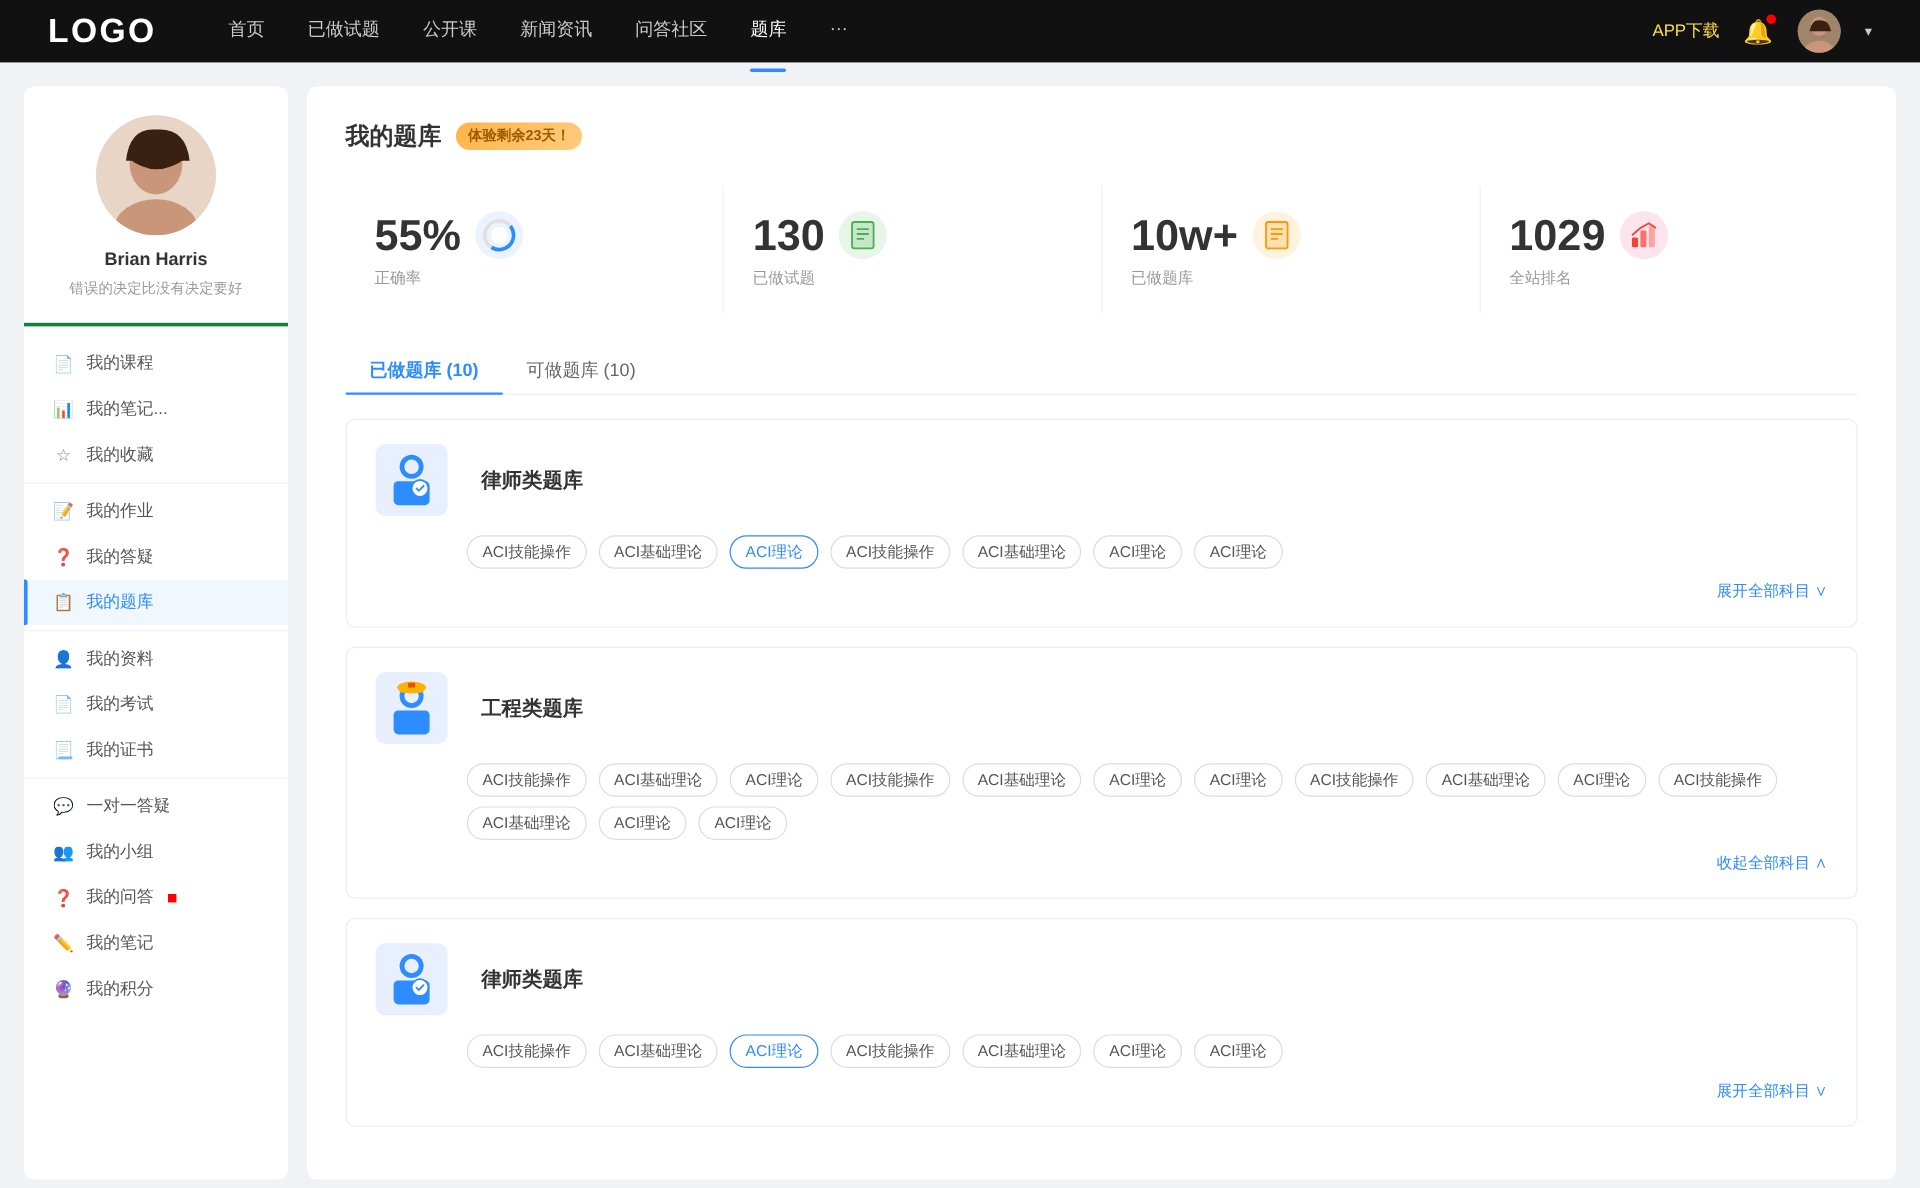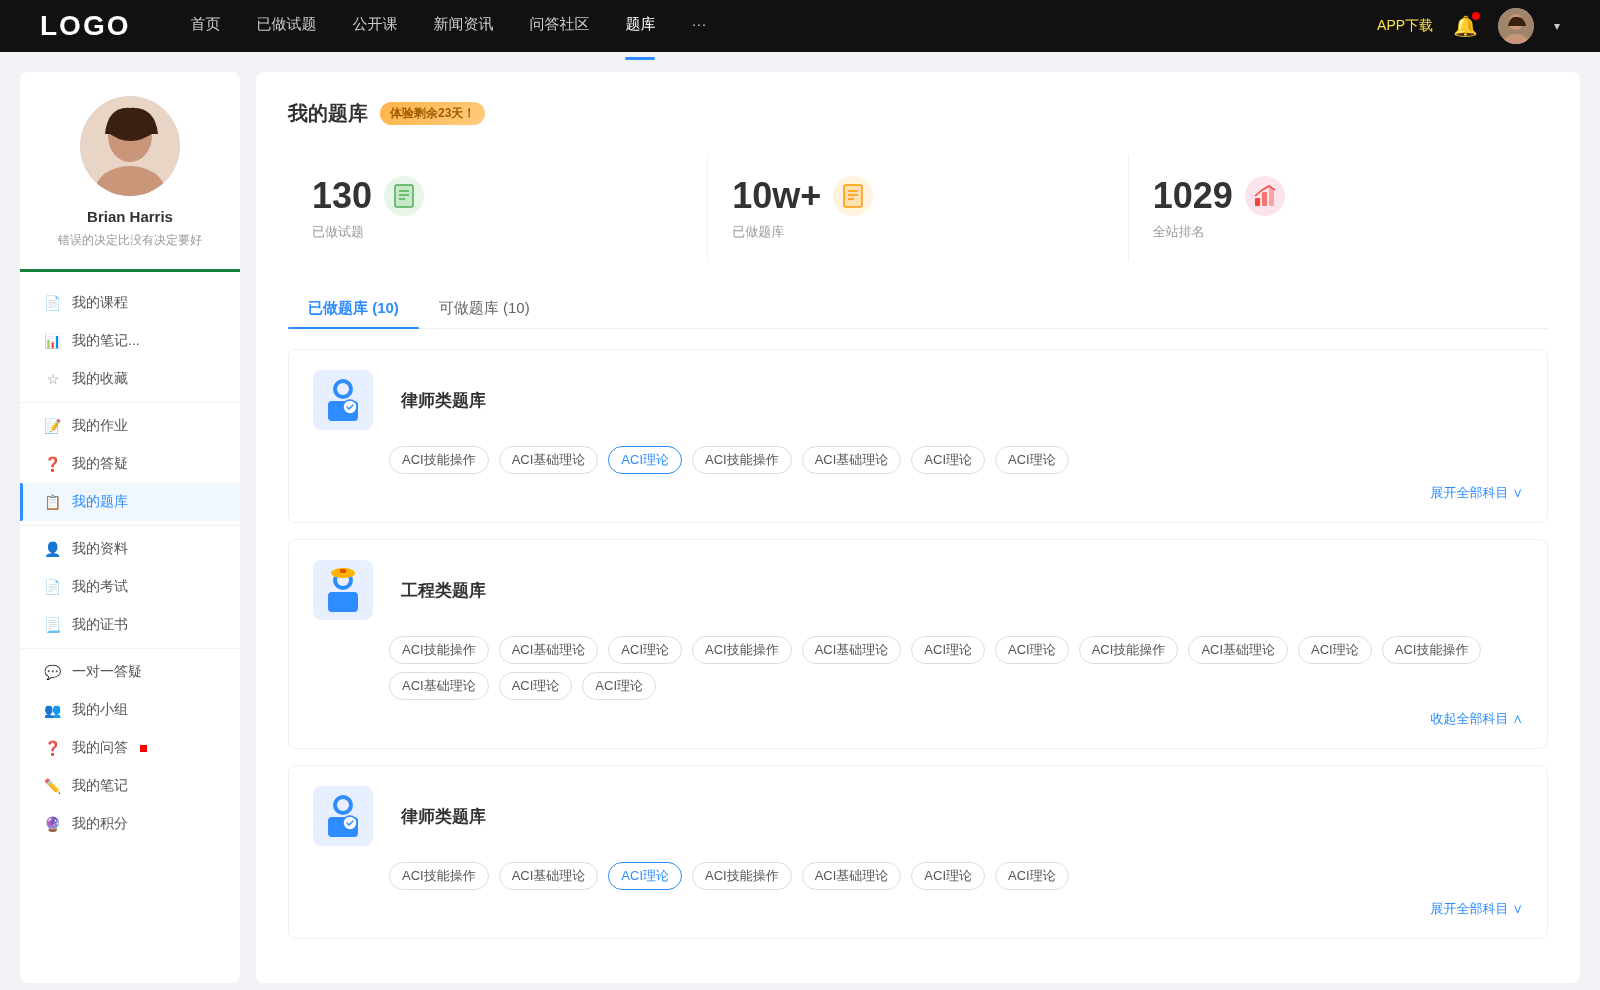--- a/index.html
+++ b/index.html
@@ -189,20 +189,33 @@
 
   <main class="content">
 
     <div class="page-header">
       <h1 class="page-title">我的题库</h1>
       <span class="trial-badge">体验剩余23天！</span>
     </div>
 
     <div class="stats-row">
 
+      <div class="stat-card">
+        <div class="stat-top">
+          <span class="stat-value">55%</span>
+          <div class="stat-icon" style="background:#eaf3ff;">
+            <svg width="28" height="28" viewBox="0 0 28 28">
+              <circle cx="14" cy="14" r="12" fill="none" stroke="#e0e0e0" stroke-width="3"></circle>
+              <circle cx="14" cy="14" r="12" fill="none" stroke="#2d8cff" stroke-width="3" stroke-dasharray="33.6 42.4" stroke-dashoffset="-10.6" transform="rotate(-90 14 14)"></circle>
+              <circle cx="14" cy="14" r="7" fill="#fff"></circle>
+            </svg>
+          </div>
+        </div>
+        <div class="stat-label">正确率</div>
+      </div>
 
       <div class="stat-card">
         <div class="stat-top">
           <span class="stat-value">130</span>
           <div class="stat-icon" style="background:#e8f5e9;">
             <svg width="28" height="28" viewBox="0 0 28 28">
               <rect x="5" y="3" width="18" height="22" rx="2" fill="#4caf50" opacity="0.2"></rect>
               <rect x="5" y="3" width="18" height="22" rx="2" fill="none" stroke="#4caf50" stroke-width="1.5"></rect>
               <line x1="9" y1="9" x2="19" y2="9" stroke="#4caf50" stroke-width="1.5"></line>
               <line x1="9" y1="13" x2="19" y2="13" stroke="#4caf50" stroke-width="1.5"></line>

